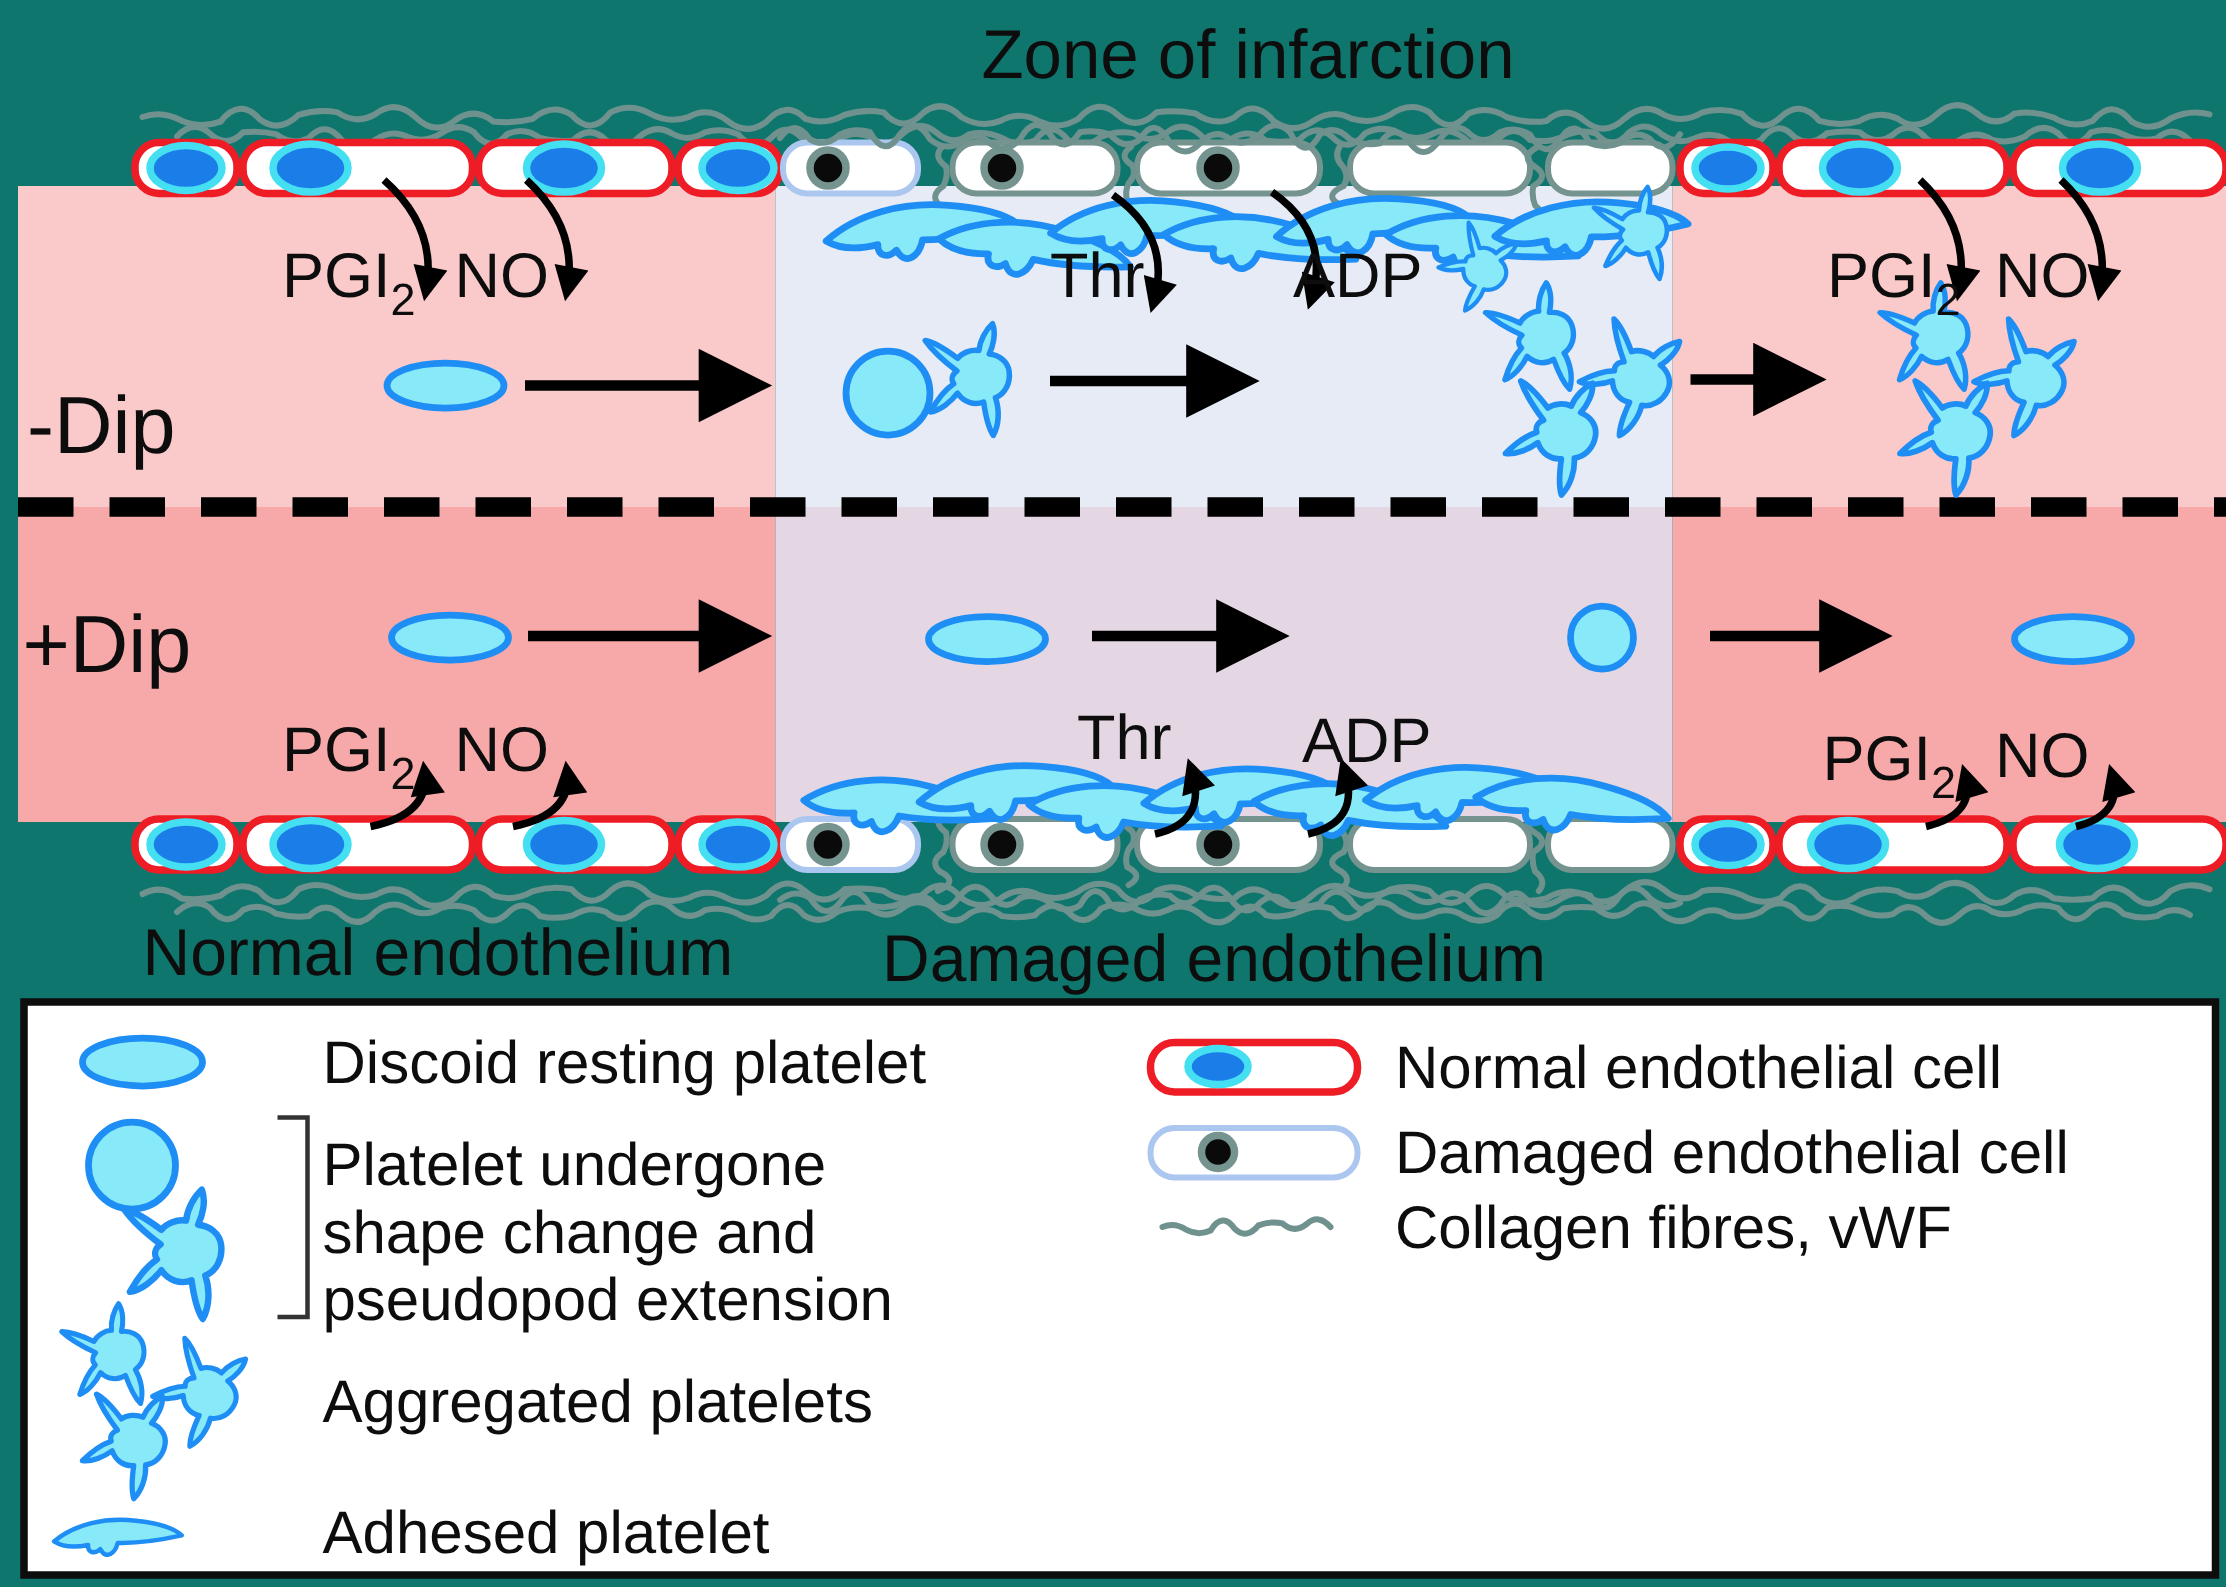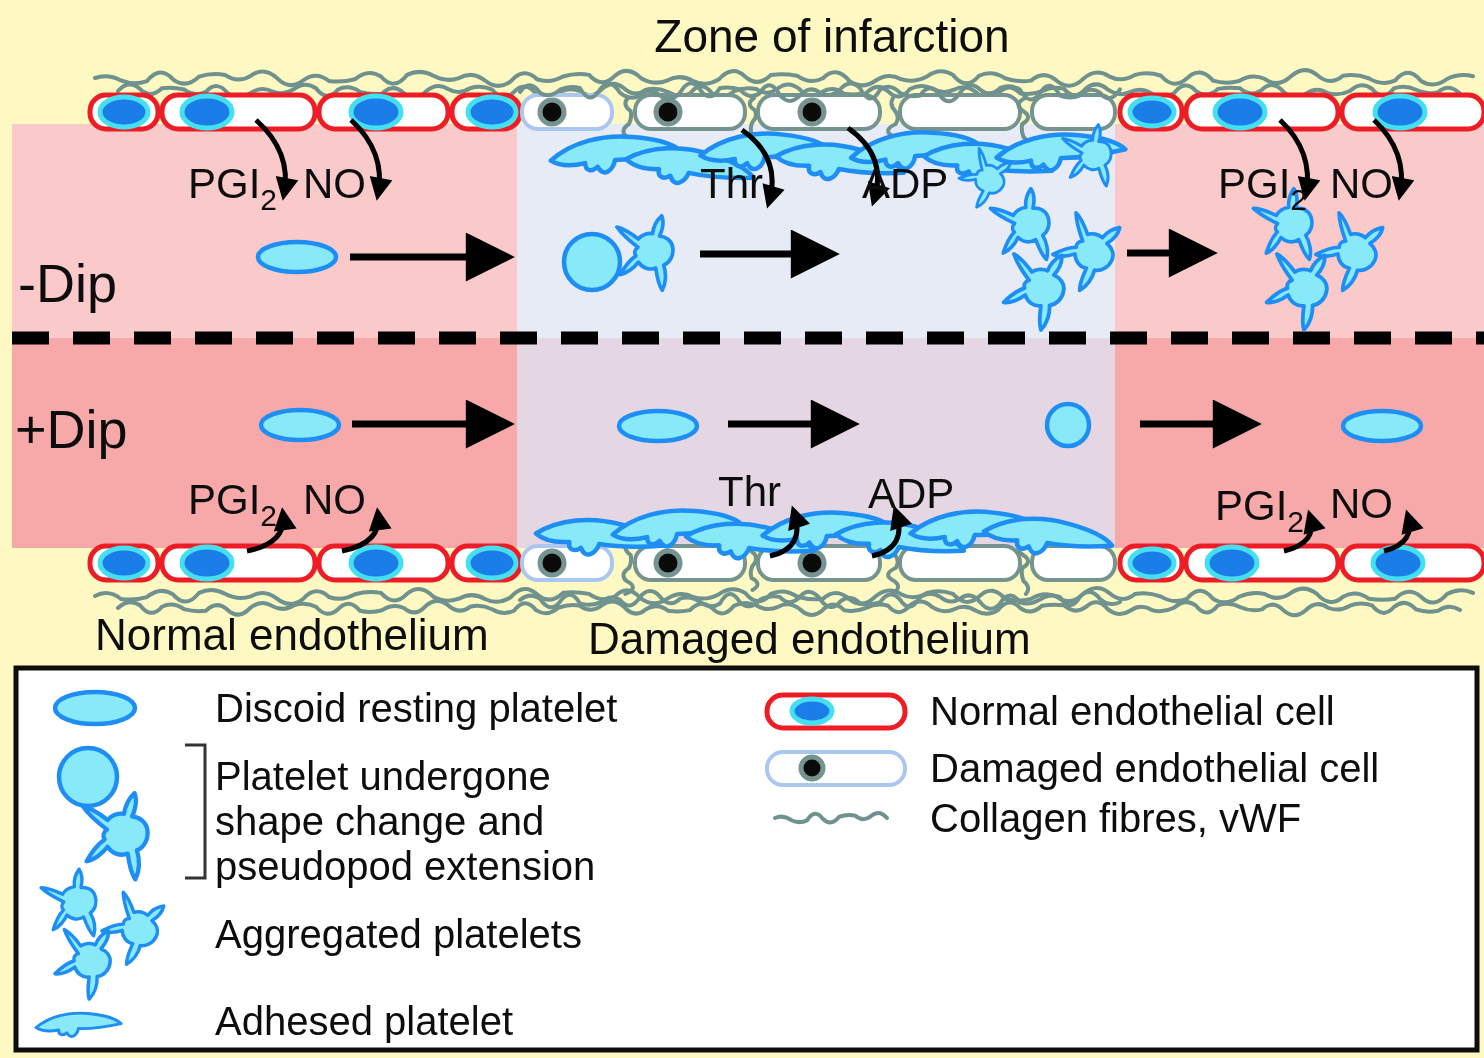--- a/index.html
+++ b/index.html
@@ -1,16 +1,16 @@
 <!DOCTYPE html>
 <html style="--pink-top: #fac9c9; --pink-bottom: #f7a9a9; --infarct-top: #e6ebf6; --infarct-bottom: #e4d7e3; --platelet-fill: #88e9f8; --platelet-stroke: #1e8ef5; --normal-cell-border: #ee1c25; --nucleus-blue: #1a7de8; --nucleus-ring: #45dff2; --damaged-cell-border: #abc6ef; --damaged-cell-border2: #75948f; --collagen: #6f928e;"><head>
 <meta charset="utf-8">
 <style>
   html,body{margin:0;padding:0;background:#ffffff;}
-  .stage{width:1484px;height:1058px;position:relative;background:#fef9c3;overflow:hidden;text-decoration:underline;}
+  .stage{width:1484px;height:1058px;position:relative;background:#0f766e;overflow:hidden;text-decoration:underline;}
   svg text{font-family:"Liberation Sans",sans-serif;fill:#0d0d0d;}
   .title-txt{font-size:46px;}
   .dip-txt{font-size:54px;}
   .med-txt{font-size:42px;}
   .med-sub{font-size:30px;}
   .sect-txt{font-size:44px;}
   .leg-txt{font-size:40px;}
   .zone{stroke:none;}
   .zone-pink-top{fill:var(--pink-top);}
   .zone-pink-bottom{fill:var(--pink-bottom);}

